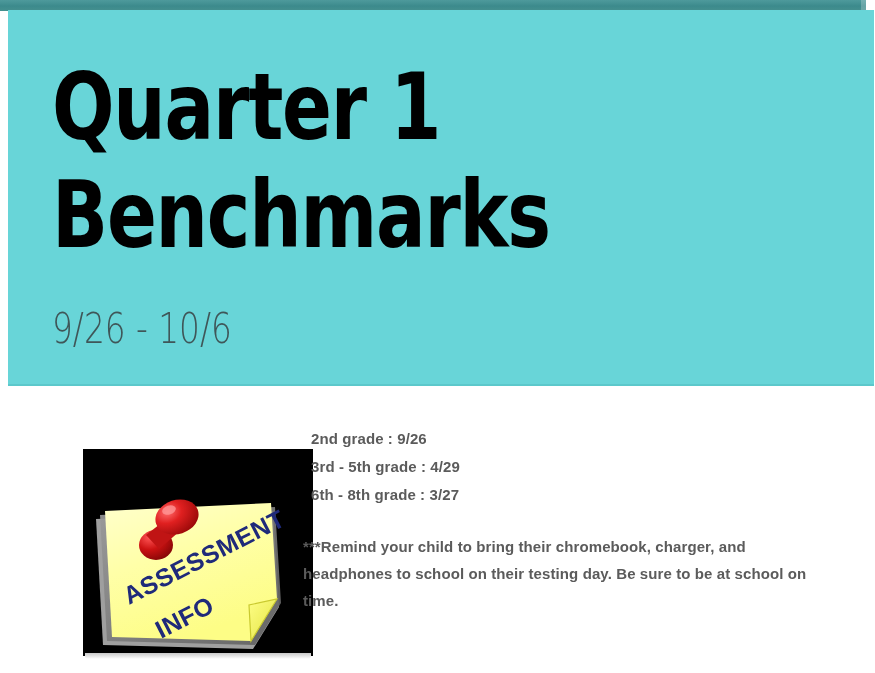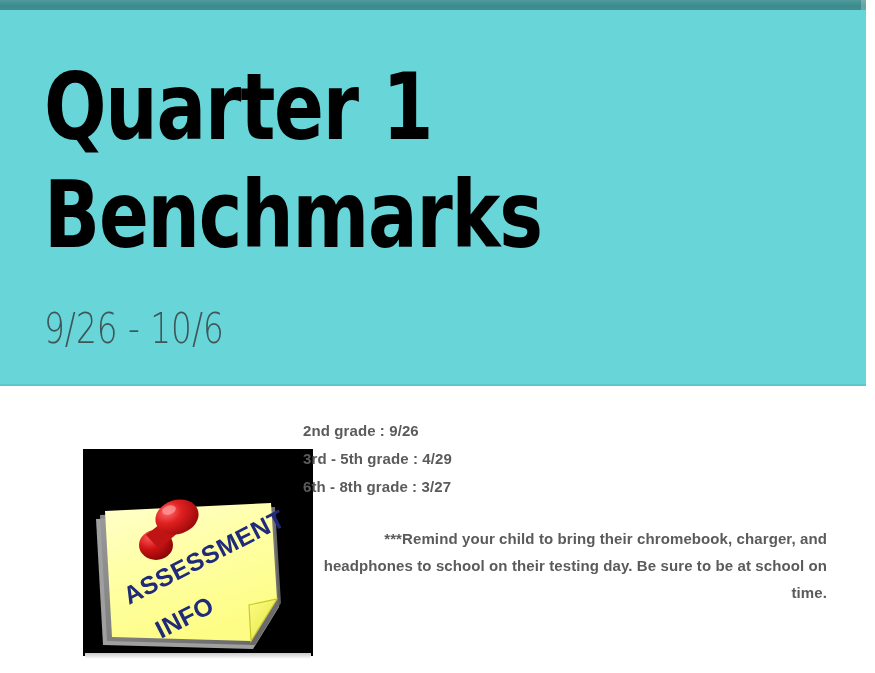--- a/index.html
+++ b/index.html
@@ -30,21 +30,21 @@
     top: 0;
     width: 5px;
     height: 11px;
     background: #ffffff;
     opacity: 0.22;
   }
 
   
   #hero {
     position: absolute;
-    left: 0;
+    left: 8px;
     top: 10px;
     width: 866px;
     height: 376px;
     background: #68d5d8;
     box-sizing: border-box;
     border-bottom: 2px solid #5cc8cb;
   }
   #hero-title {
     position: absolute;
     left: 44px;
@@ -123,34 +123,33 @@
   .grade-line {
     margin: 0 0 12px 0;
     color: #5b5b5b;
     font-family: "Liberation Sans", sans-serif;
     font-size: 15px;
     line-height: 16px;
     font-weight: bold;
     letter-spacing: 0.1px;
   }
   #grade-list {
-    margin: 0;
+    margin: 8px;
     padding: 0;
     list-style: none;
   }
   #note-paragraph {
     margin: 30px 0 0 0;
     color: #5b5b5b;
     font-family: "Liberation Sans", sans-serif;
     font-size: 15px;
     line-height: 27px;
     font-weight: bold;
     letter-spacing: 0.1px;
     width: 524px;
-    text-align: right;
   }
 </style>
 </head>
 <body>
 
 <div id="topbar">
   <div id="topbar-rightcap"></div>
 </div>
 
 <section id="hero">

